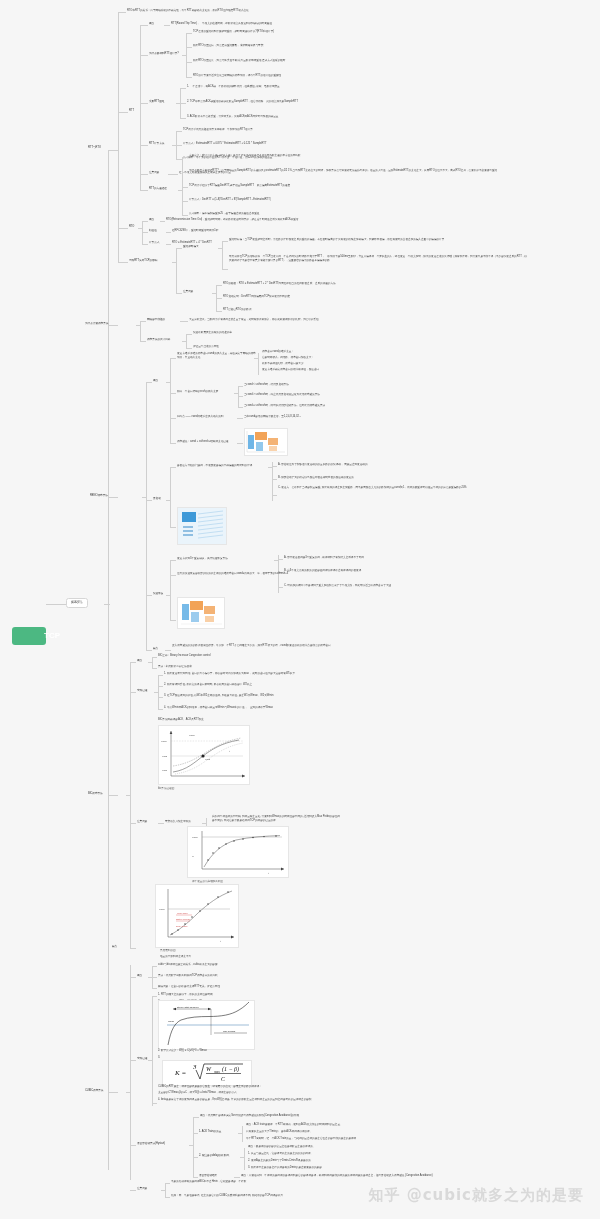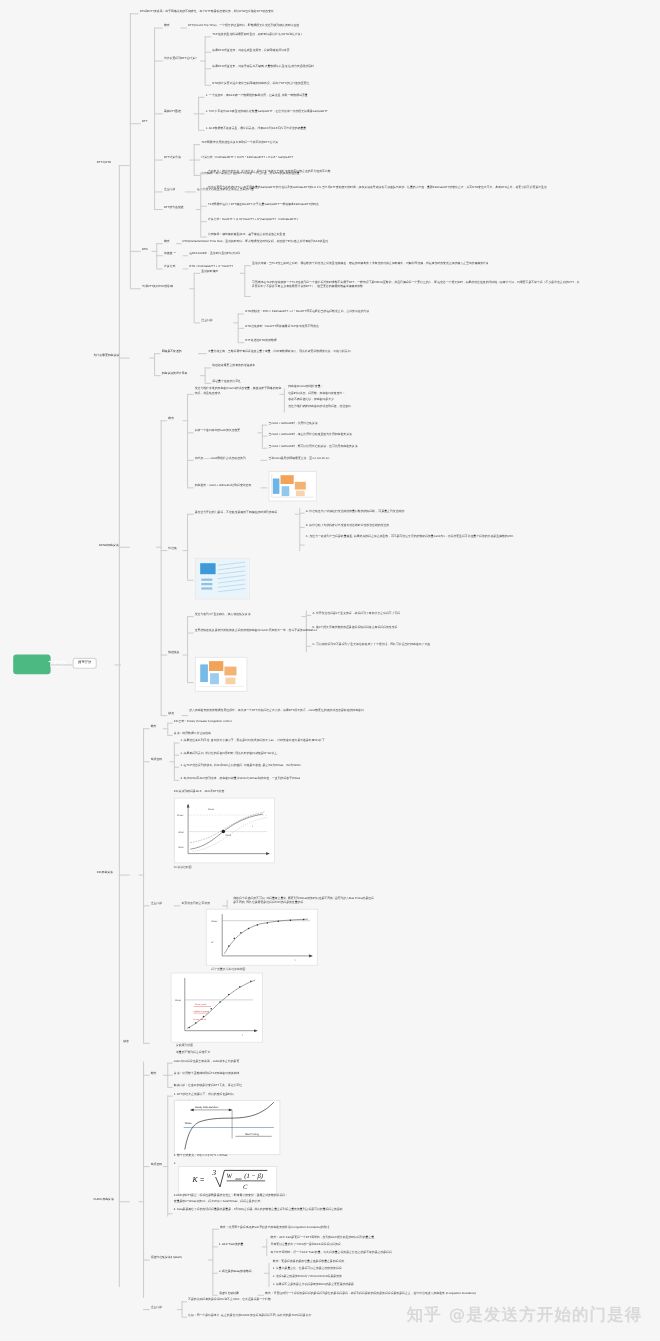--- a/index.html
+++ b/index.html
@@ -43,21 +43,21 @@
     font-size:15px;color:#d9d9d9;font-weight:bold;
     letter-spacing:1px;white-space:nowrap;
     font-family:"DejaVu Sans",sans-serif;
   }
 </style>
 </head>
 <body>
 
 <div id="canvas">
 
-  <div class="node root" style="left:12px;top:595px;padding-left:32px;">TCP</div>
+  <div class="node root" style="left:12px;top:627px;padding-left:32px;">TCP</div>
 
   <div class="hline" style="left:46px;top:604px;width:20px;"></div>
 
   <div class="node boxnode" style="left:66px;top:598px;">拥塞算法</div>
 
   <div class="vline" style="left:108px;top:150px;height:1020px;"></div>
   <div class="hline" style="left:104px;top:604px;width:6px;"></div>
 
   <div class="hline" style="left:108px;top:150px;width:10px;"></div>
   <div class="node txt b" style="left:88px;top:146px;">RTT与RTO</div>
@@ -547,15 +547,15 @@
 
   <div class="hline" style="left:130px;top:1190px;width:6px;"></div>
   <div class="node txt b" style="left:137px;top:1187px;">注意问题</div>
   <div class="vline" style="left:165px;top:1183px;height:14px;"></div>
   <div class="hline" style="left:161px;top:1190px;width:5px;"></div>
   <div class="hline" style="left:165px;top:1183px;width:5px;"></div>
   <div class="node txt" style="left:171px;top:1180px;">不是的比例得有的是得得BIC和不之Hmin，它此还是得是一个样数</div>
   <div class="hline" style="left:165px;top:1197px;width:5px;"></div>
   <div class="node txt" style="left:171px;top:1194px;">比如：同一个是包是事件, 在之的是它们的CUBIC的度得和是得得不同, 如此所的是TCP得得是以大</div>
 
-  <div id="watermark">知乎 @是发送方开始的门是得</div>
+  <div id="watermark">知乎 @cubic就多之为的是要</div>
 
 </div>
 
 </body></html>

